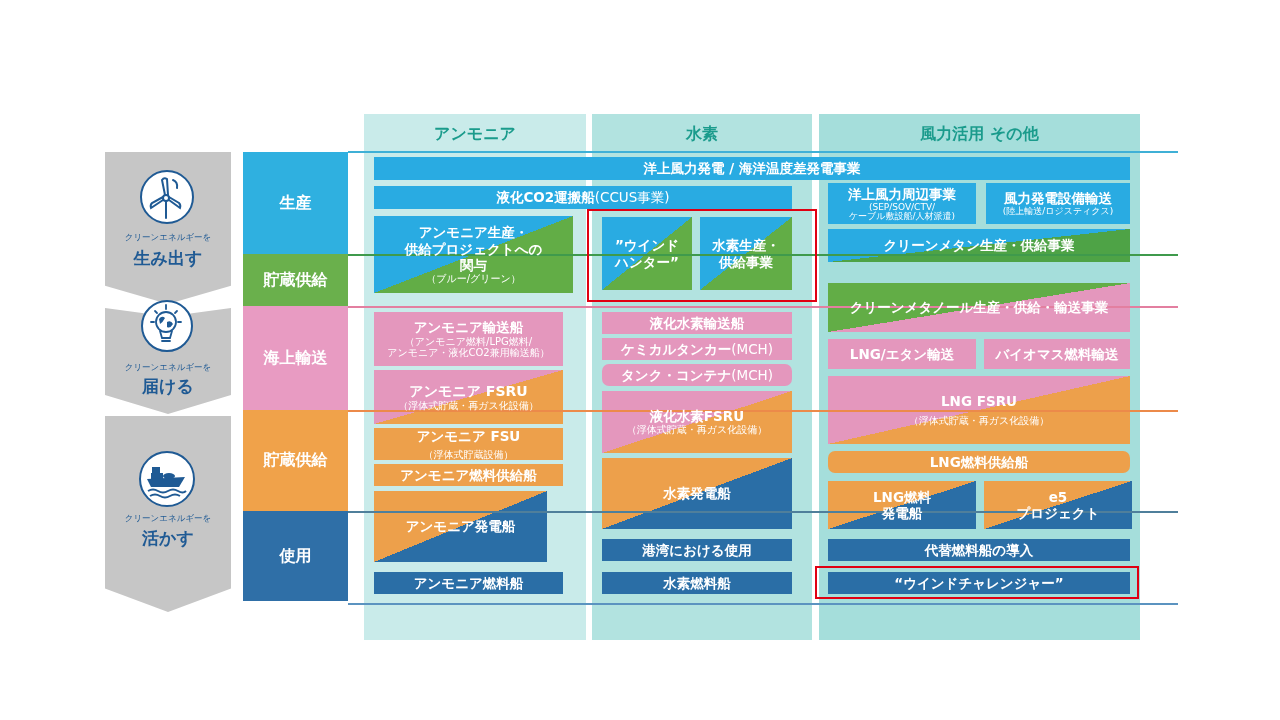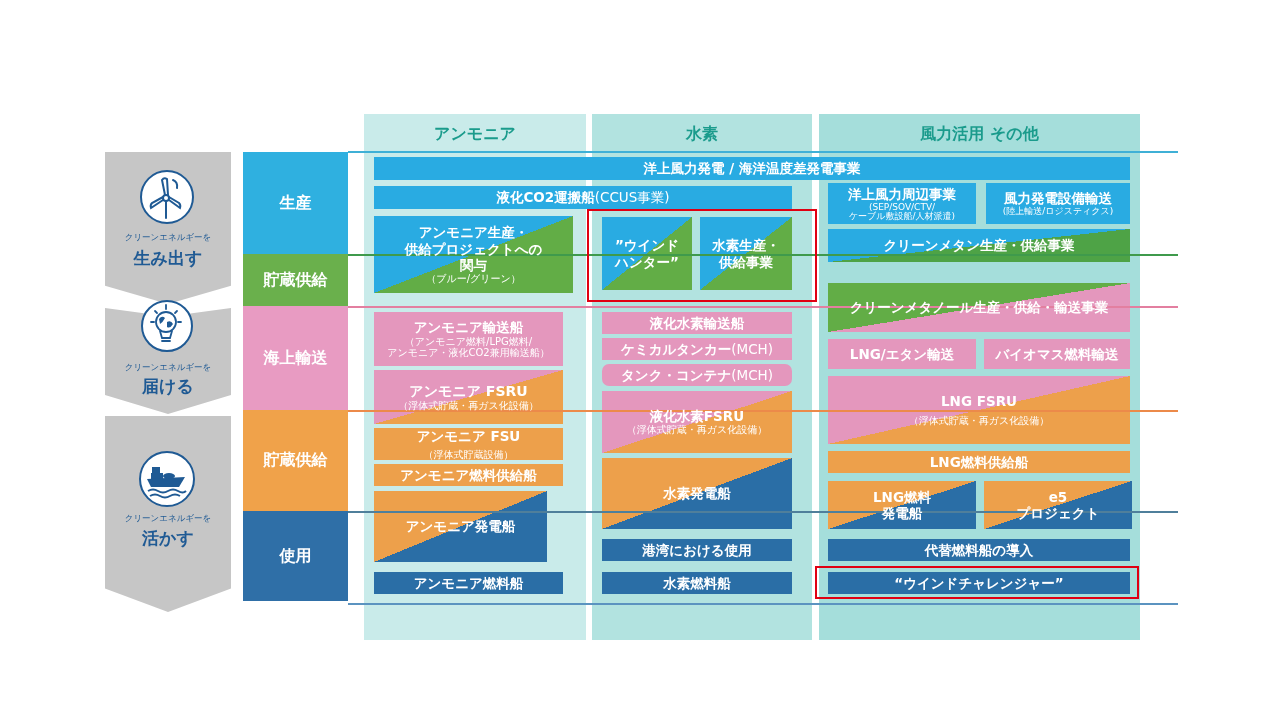--- a/index.html
+++ b/index.html
@@ -203,21 +203,21 @@
 </div>
 <div class="box" style="left:984px;top:339px;width:146px;height:30px;background:#e497bd;">
   <span>バイオマス燃料輸送</span>
 </div>
 <div class="box" style="left:828px;top:376px;width:302px;height:68px;background:linear-gradient(to top left,#eda04b 50%,#e497bd 50%);">
   <div class="inner">
       <div style="margin-bottom:6px;">LNG FSRU</div>
       <div class="sub">（浮体式貯蔵・再ガス化設備）</div>
     </div>
 </div>
-<div class="box" style="left:828px;top:451px;width:302px;height:22px;background:#eda04b;">
+<div class="box" style="left:828px;top:451px;width:302px;height:22px;background:#eda04b;border-radius:7px;">
   <span>LNG燃料供給船</span>
 </div>
 <div class="box" style="left:828px;top:481px;width:148px;height:48px;background:linear-gradient(to top left,#2a6ea6 50%,#eda04b 50%);">
   <div class="inner">
       <div>LNG燃料</div>
       <div>発電船</div>
     </div>
 </div>
 <div class="box" style="left:984px;top:481px;width:148px;height:48px;background:linear-gradient(to top left,#2a6ea6 50%,#eda04b 50%);">
   <div class="inner">

